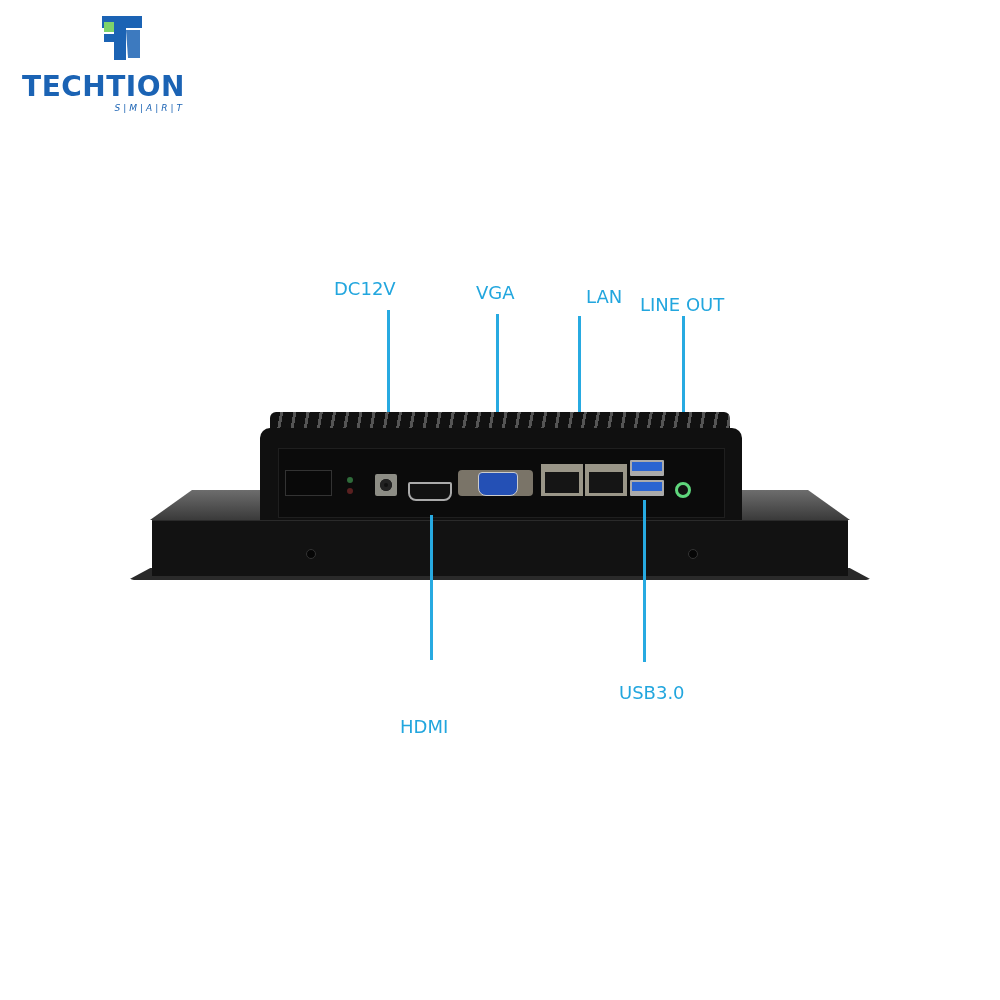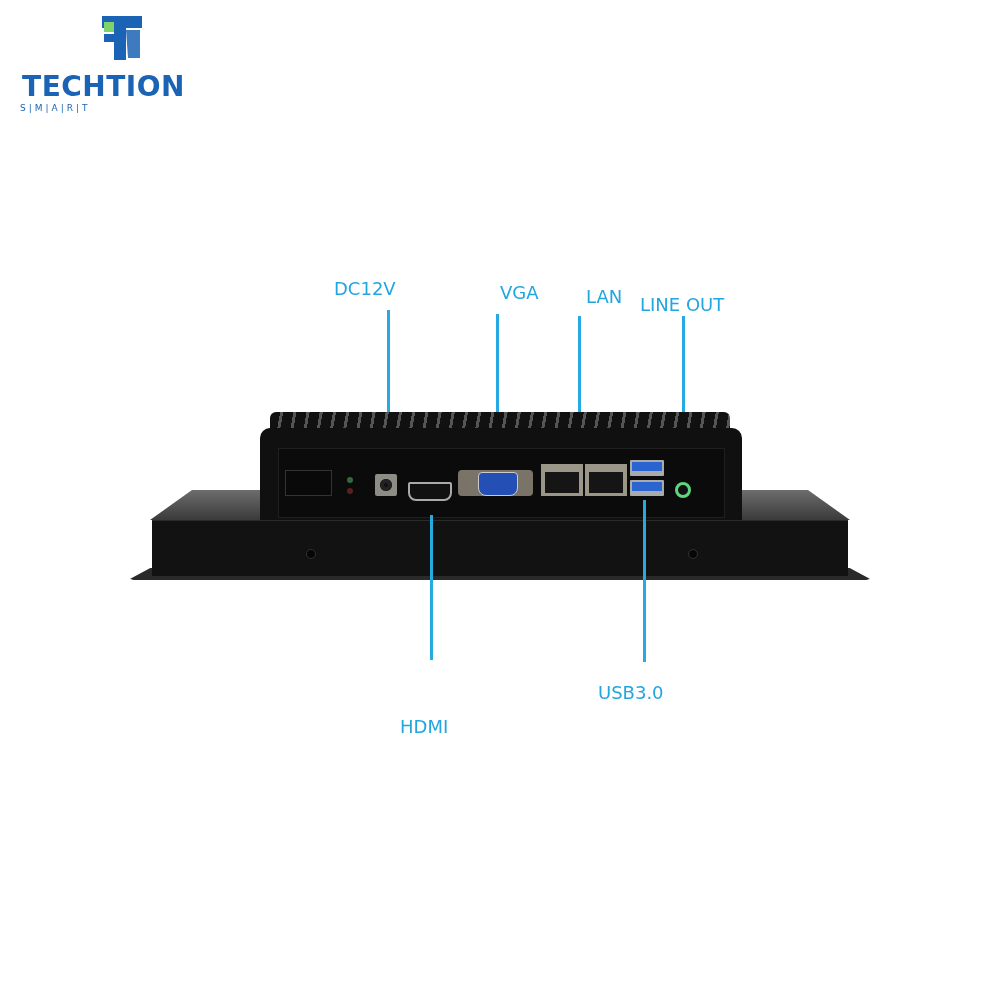--- a/index.html
+++ b/index.html
@@ -1,20 +1,20 @@
 <!DOCTYPE html>
 <html><head>
 <meta charset="utf-8">
 <style>
   html, body { margin:0; padding:0; }
   body { width:1000px; height:1000px; background:#ffffff; position:relative; overflow:hidden; font-family:"DejaVu Sans", sans-serif; }
   .logo { position:absolute; left:20px; top:10px; width:165px; height:100px; }
   .logo-mark { position:absolute; left:76px; top:2px; width:50px; height:52px; }
   .logo-text { position:absolute; left:0; top:60px; width:165px; text-align:right; color:#1b63b4; font-weight:bold; font-size:28px; letter-spacing:0.5px; font-family:"DejaVu Sans", sans-serif; }
-  .logo-sub { position:absolute; left:0; top:93px; width:165px; text-align:left; color:#1b63b4; font-size:9px; letter-spacing:3px; font-family:"DejaVu Sans", sans-serif; }
+  .logo-sub { position:absolute; left:0; top:93px; width:165px; text-align:right; color:#1b63b4; font-size:9px; letter-spacing:3px; font-family:"DejaVu Sans", sans-serif;font-style:italic; }
 
   .label { position:absolute; color:#22a6de; font-size:18px; font-family:"DejaVu Sans", sans-serif; white-space:nowrap; }
   .line { position:absolute; width:3px; background:#27aae1; }
 
   
   .panel-top { position:absolute; left:150px; top:490px; width:700px; height:30px; background:linear-gradient(180deg,#6d6d6d,#3a3a3a); clip-path:polygon(6% 0,94% 0,100% 100%,0 100%); }
   .panel-front { position:absolute; left:152px; top:520px; width:696px; height:55px; background:#121212; border-top:1px solid #2a2a2a; }
   .panel-base { position:absolute; left:128px; top:568px; width:744px; height:12px; background:#2a2a2a; border-radius:0 0 6px 6px; clip-path:polygon(3% 0,97% 0,100% 100%,0 100%); }
   .screw { position:absolute; width:8px; height:8px; border-radius:50%; background:#060606; border:1px solid #333; }
 
@@ -46,21 +46,21 @@
     <path d="M8 10 H18 V20 H8 Z" fill="#7ed36a"></path>
     <path d="M30 18 H44 V46 H32 Z" fill="#1b63b4" opacity="0.85"></path>
   </svg>
   <div class="logo-text">TECHTION</div>
   <div class="logo-sub">S|M|A|R|T</div>
 </div>
 
 <div class="label" style="left:334px;top:278px;">DC12V</div>
 <div class="line" style="left:387px;top:310px;height:142px;"></div>
 
-<div class="label" style="left:500px;top:282px;">VGA</div>
+<div class="label" style="left:476px;top:282px;">VGA</div>
 <div class="line" style="left:496px;top:314px;height:142px;"></div>
 
 <div class="label" style="left:586px;top:286px;">LAN</div>
 <div class="line" style="left:578px;top:316px;height:134px;"></div>
 
 <div class="label" style="left:640px;top:294px;">LINE OUT</div>
 <div class="line" style="left:682px;top:316px;height:144px;"></div>
 
 <div class="panel-top"></div>
 <div class="panel-base"></div>
@@ -82,13 +82,13 @@
 <div class="port rj" style="left:541px;"></div>
 <div class="port rj" style="left:585px;"></div>
 <div class="port usb" style="top:460px;"></div>
 <div class="port usb" style="top:480px;"></div>
 <div class="port audio"></div>
 
 <div class="line" style="left:430px;top:515px;height:145px;"></div>
 <div class="label" style="left:400px;top:716px;">HDMI</div>
 
 <div class="line" style="left:643px;top:500px;height:162px;"></div>
-<div class="label" style="left:598px;top:682px;">USB3.0</div>
+<div class="label" style="left:619px;top:682px;">USB3.0</div>
 
 </body></html>

